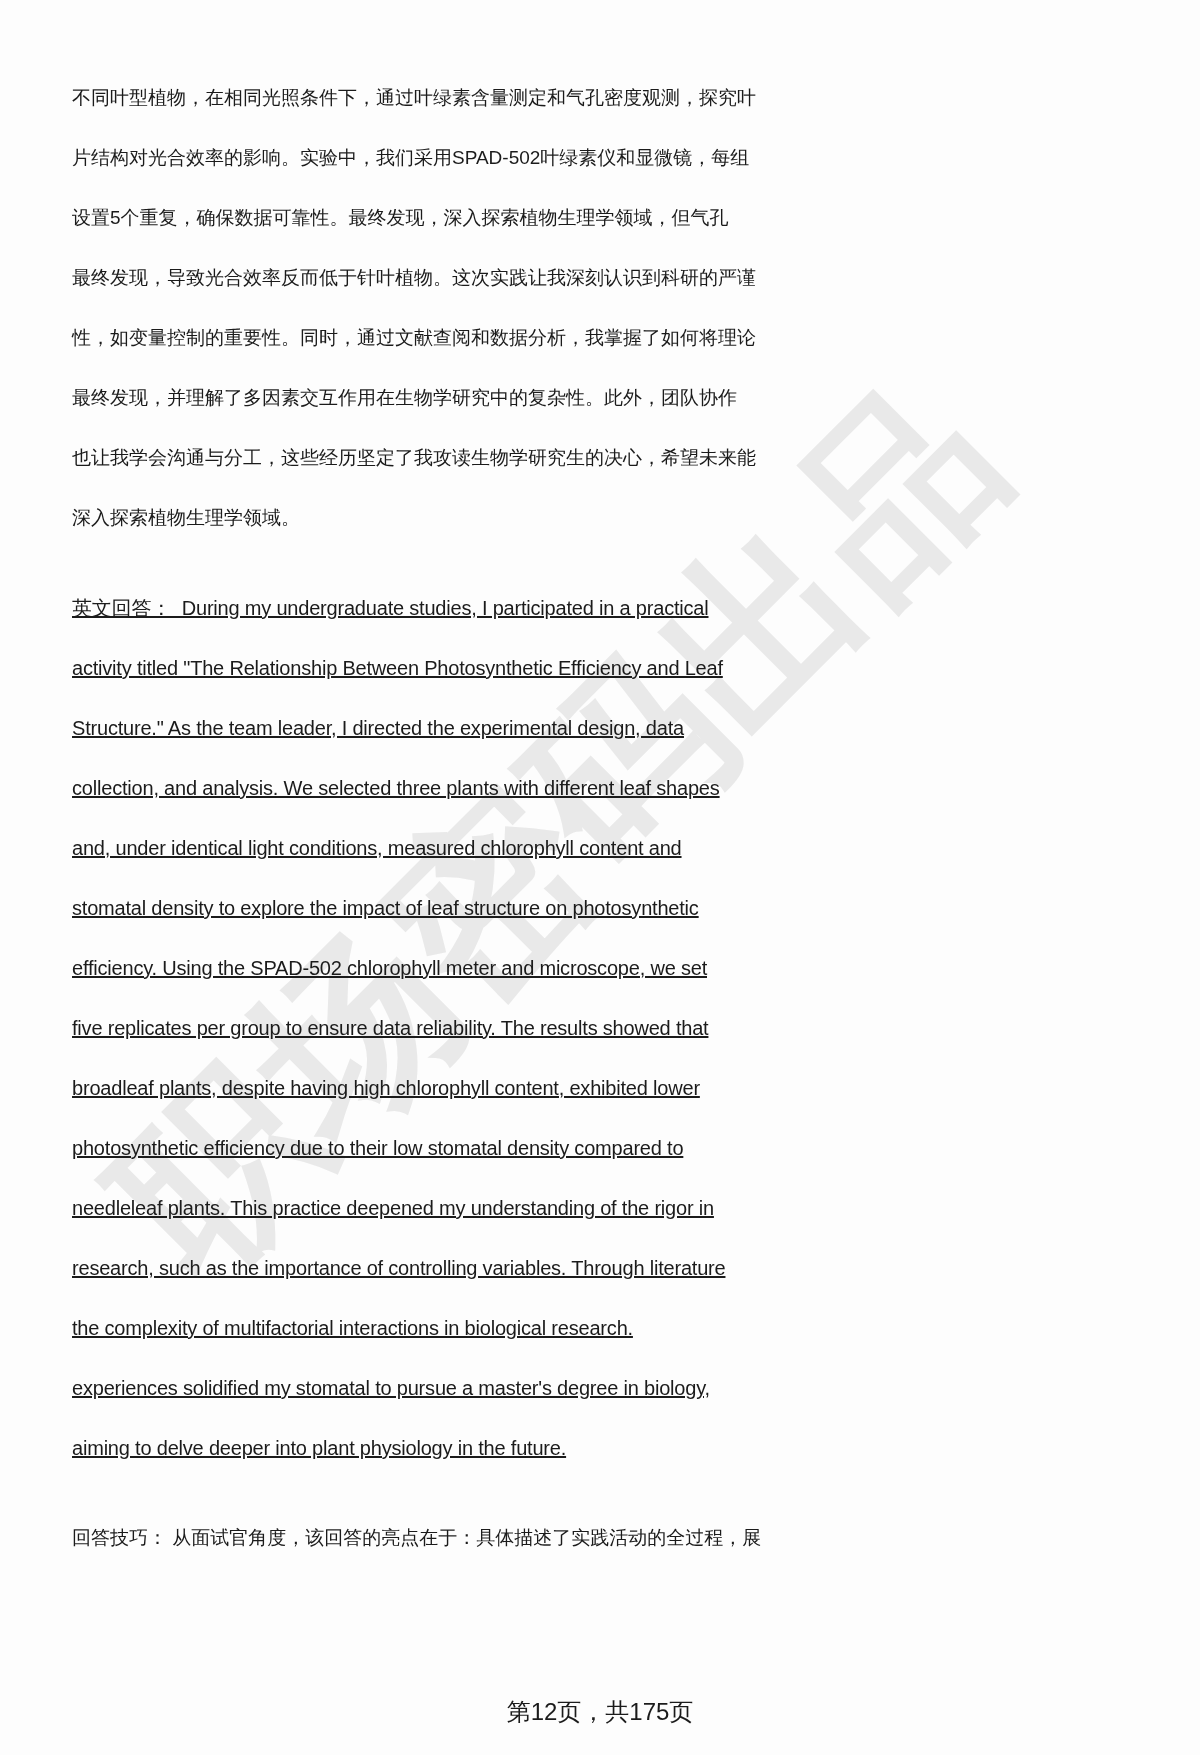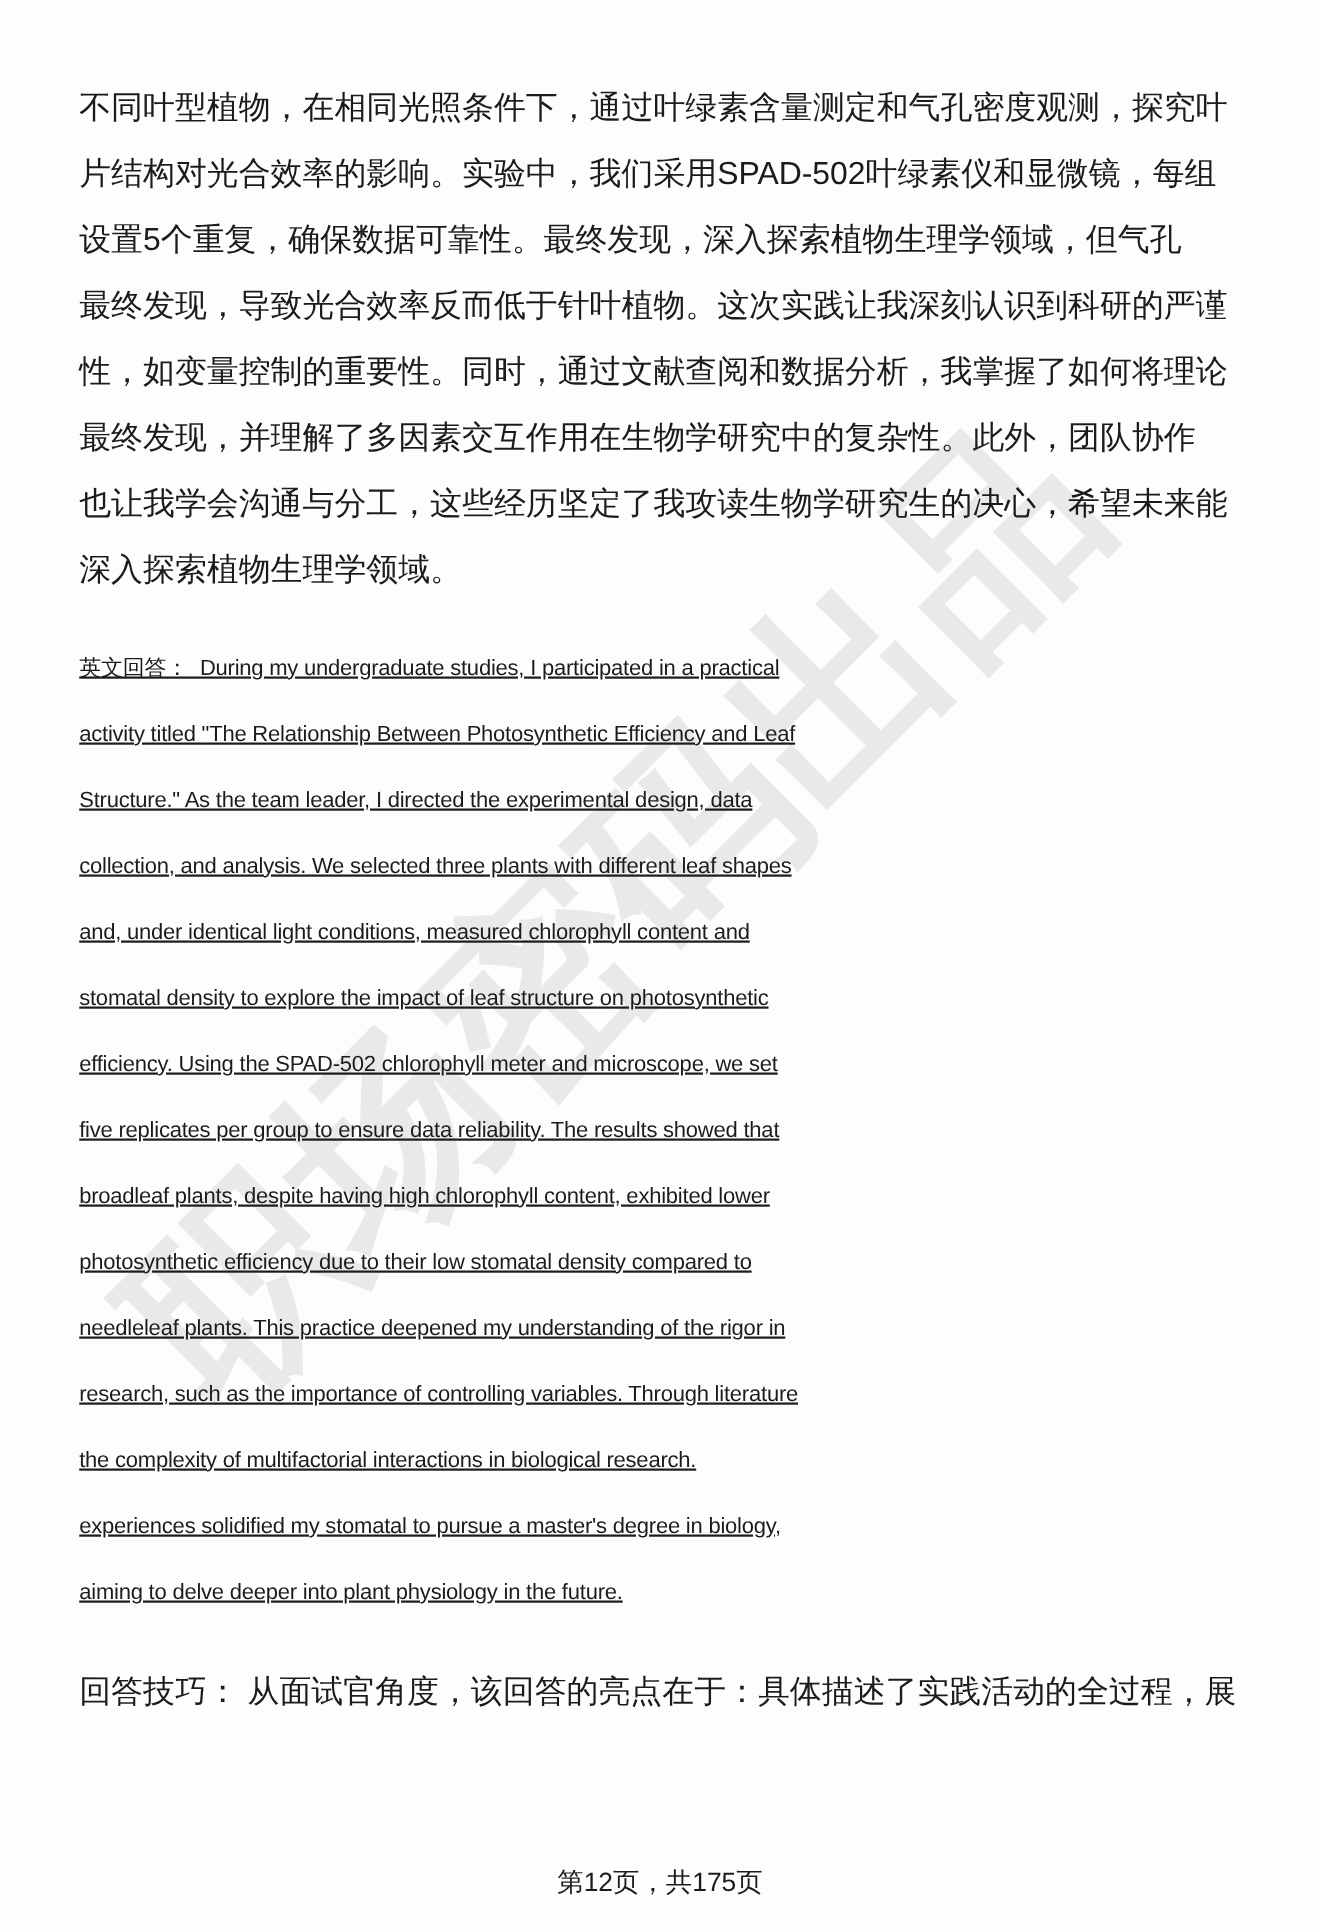--- a/index.html
+++ b/index.html
@@ -31,21 +31,21 @@
   }
   .content {
     position: absolute;
     left: 72px;
     top: 68px;
     width: 1060px;
     z-index: 1;
   }
   .para { margin: 0; }
   .para + .para { margin-top: 30px; }
-  .para.cjk { font-size: 29px; }
+  .para.cjk { font-size: 19px; }
   .para.eng { font-size: 20px; letter-spacing: -0.2px; text-decoration: underline; }
   .line {
     height: 60px;
     line-height: 60px;
     white-space: pre;
   }
   .footer {
     position: absolute;
     left: 0;
     right: 0;

